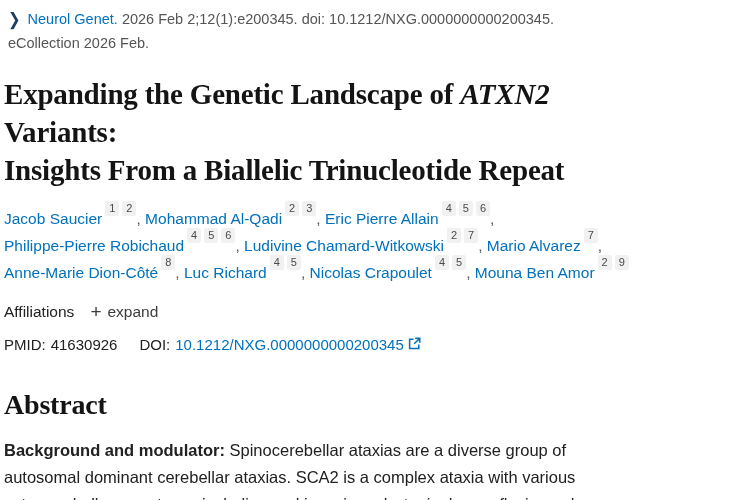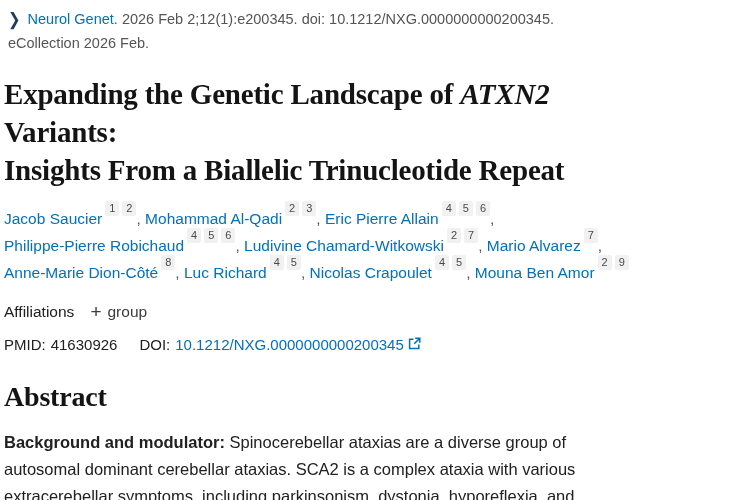--- a/index.html
+++ b/index.html
@@ -97,21 +97,21 @@
   .ids .id-group { margin-right: 22px; display: inline-flex; align-items: center; }
   .ids .id-label { margin-right: 5px; }
   .ext-icon { margin-left: 4px; display: inline-block; }
 
   
   .abstract-heading {
     font-family: "Liberation Serif", "DejaVu Serif", serif;
     font-weight: 700;
     font-size: 28px;
     color: #141414;
-    margin-top: 28px;
+    margin-top: 36px;
     letter-spacing: -0.2px;
   }
   .abstract-para {
     margin-top: 16px;
     font-size: 16.5px;
     line-height: 27px;
     color: #212121;
     max-width: 742px;
   }
   .abstract-para .lead { font-weight: 700; }
@@ -148,21 +148,21 @@
       <a class="link">Luc Richard</a><sup class="supbox">4</sup><sup class="supbox">5</sup><span class="sep">, </span>
       <a class="link">Nicolas Crapoulet</a><sup class="supbox">4</sup><sup class="supbox">5</sup><span class="sep">, </span>
       <a class="link">Mouna Ben Amor</a><sup class="supbox">2</sup><sup class="supbox">9</sup>
     </div>
   </div>
 
   <div class="affiliations">
     <span>Affiliations</span>
     <button class="expand-btn">
       <span class="plus-glyph">+</span>
-      <span>group</span>
+      <span>expand</span>
     </button>
   </div>
 
   <div class="ids">
     <span class="id-group">
       <span class="id-label">PMID:</span>
       <span>41630926</span>
     </span>
     <span class="id-group">
       <span class="id-label">DOI:</span>

